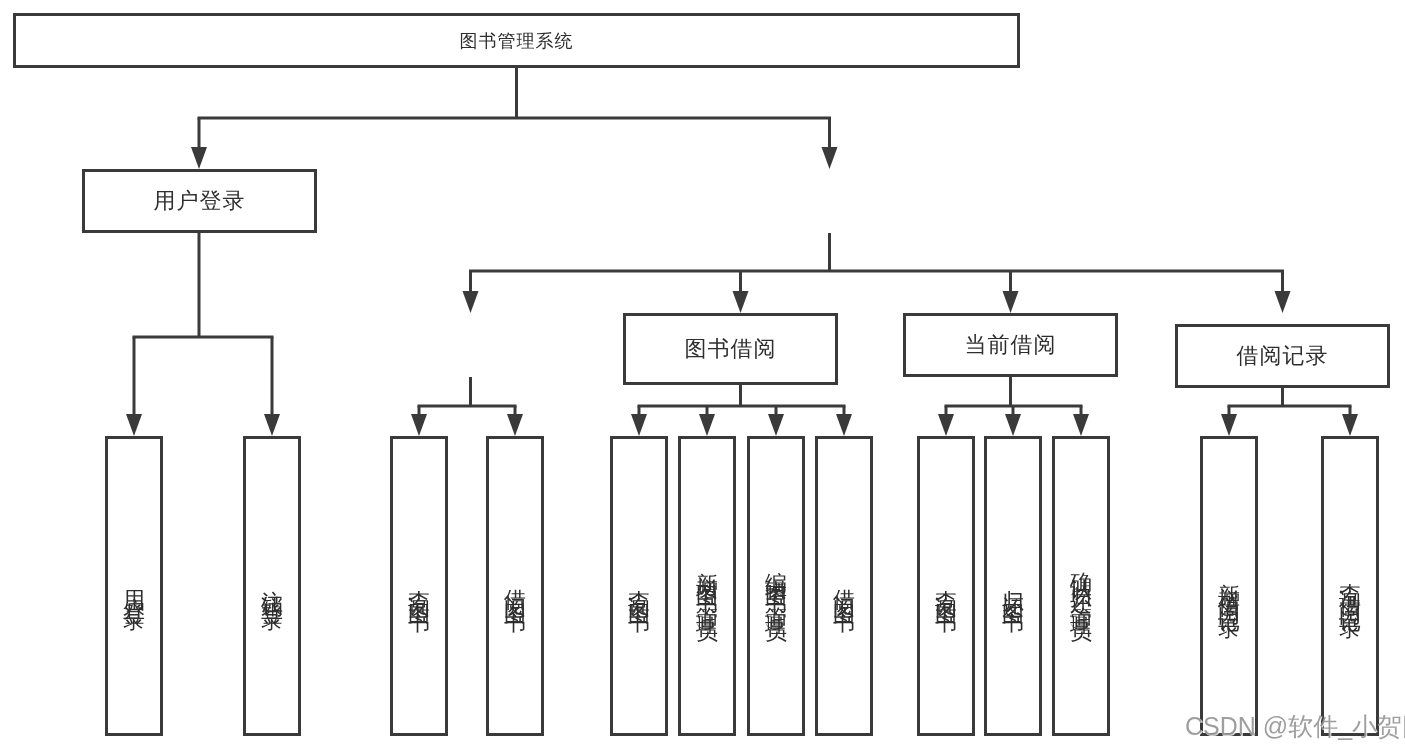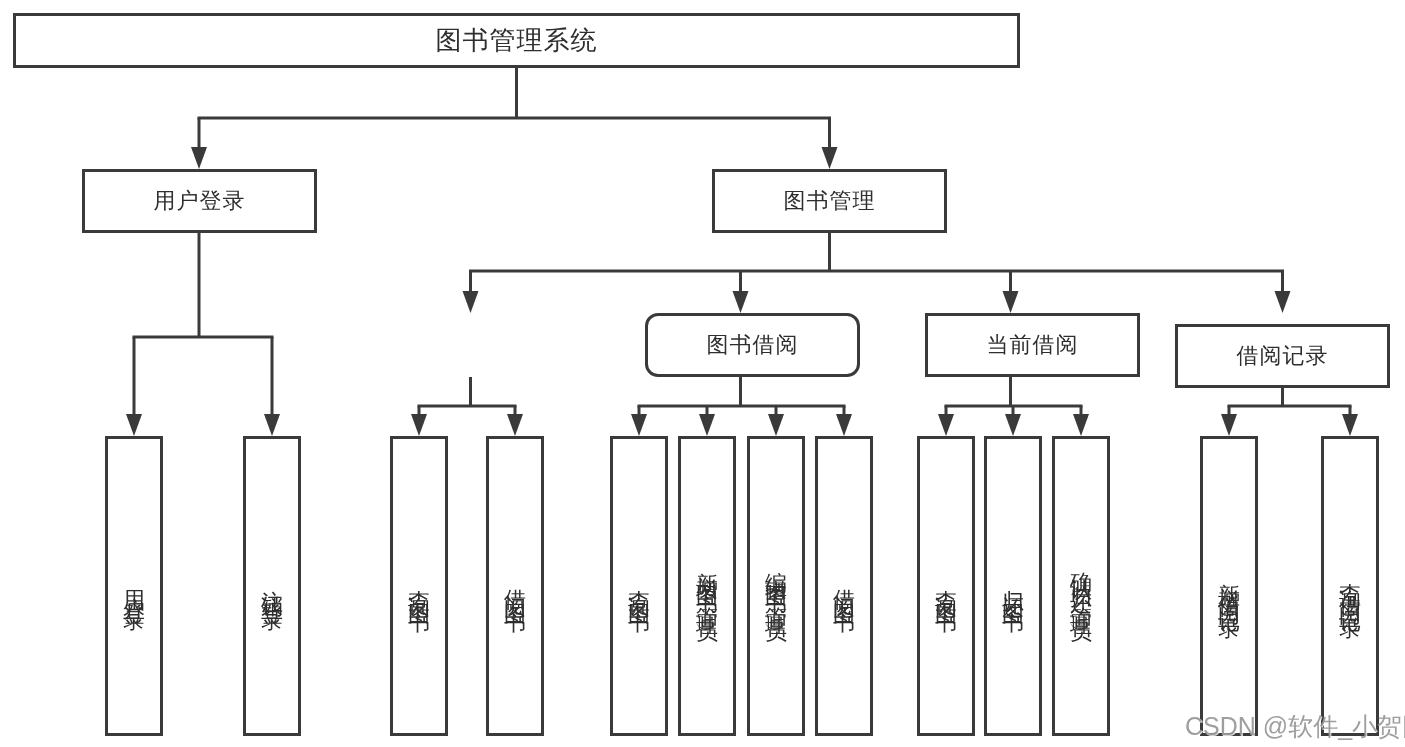--- a/index.html
+++ b/index.html
@@ -30,21 +30,21 @@
     display: flex;
     align-items: center;
     justify-content: center;
     text-align: center;
     color: #2e2e2e;
   }
   .node.h {
     font-size: 22px;
     letter-spacing: 1px;
   }
-  .node.root { font-size: 26px; }
+  .node.root { font-size: 18px; }
   .node.v {
     font-size: 22px;
     writing-mode: vertical-rl;
     text-orientation: mixed;
     letter-spacing: 0.32em;
     line-height: 1;
     padding: 6px 0;
   }
   .watermark {
     position: absolute;
@@ -113,24 +113,23 @@
       <line x1="1227.5" y1="406" x2="1351.5" y2="406" stroke="#3a3a3a" stroke-width="3"></line>
       <line x1="1229" y1="406" x2="1229" y2="416" stroke="#3a3a3a" stroke-width="3"></line>
       <polygon points="1229,436 1221,414 1237,414" fill="#3a3a3a"></polygon>
       <line x1="1350" y1="406" x2="1350" y2="416" stroke="#3a3a3a" stroke-width="3"></line>
       <polygon points="1350,436 1342,414 1358,414" fill="#3a3a3a"></polygon>
     </svg>
 
   <div class="node h root" style="left:13px; top:13px; width:1007px; height:55px;">图书管理系统</div>
 
   <div class="node h" style="left:82px; top:169px; width:235px; height:64px;">用户登录</div>
-  <div class="node h" style="left:712px; top:169px; width:235px; height:64px;">图书管理</div>
 
-  <div class="node h" style="left:645px; top:313px; width:215px; height:64px;border-radius:13px;">图书借阅</div>
-  <div class="node h" style="left:903px; top:313px; width:215px; height:64px;margin-left:22px;">当前借阅</div>
+  <div class="node h" style="left:623px; top:313px; width:215px; height:72px;">图书借阅</div>
+  <div class="node h" style="left:903px; top:313px; width:215px; height:64px;">当前借阅</div>
   <div class="node h" style="left:1175px; top:324px; width:215px; height:64px;">借阅记录</div>
 
   <div class="node v" style="left:105px; top:436px; width:58px; height:300px;">用户登录</div>
   <div class="node v" style="left:243px; top:436px; width:58px; height:300px;">注销登录</div>
 
   <div class="node v" style="left:390px; top:436px; width:58px; height:300px;">查询图书</div>
   <div class="node v" style="left:486px; top:436px; width:58px; height:300px;">借阅图书</div>
 
   <div class="node v" style="left:610px; top:436px; width:58px; height:300px;">查询图书</div>
   <div class="node v" style="left:678px; top:436px; width:58px; height:300px;">新增图书（管理员）</div>

